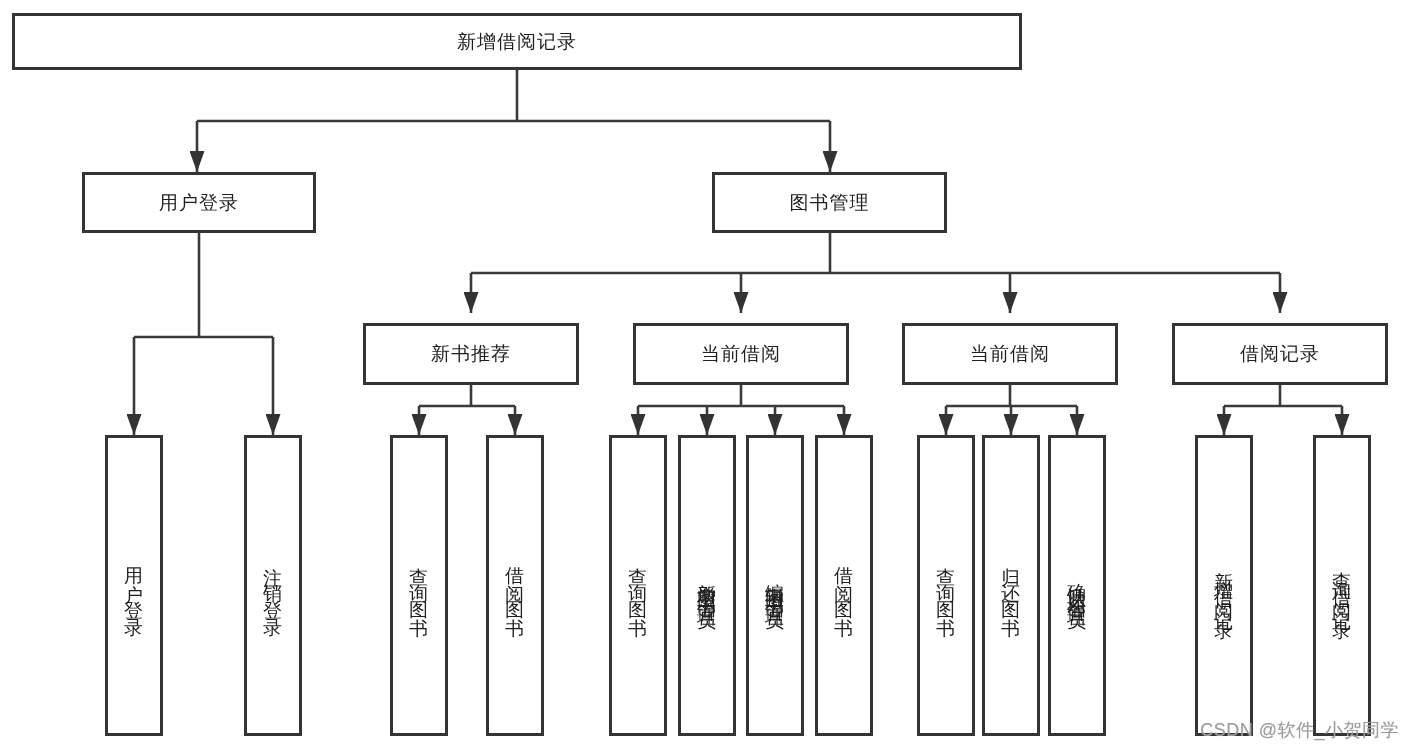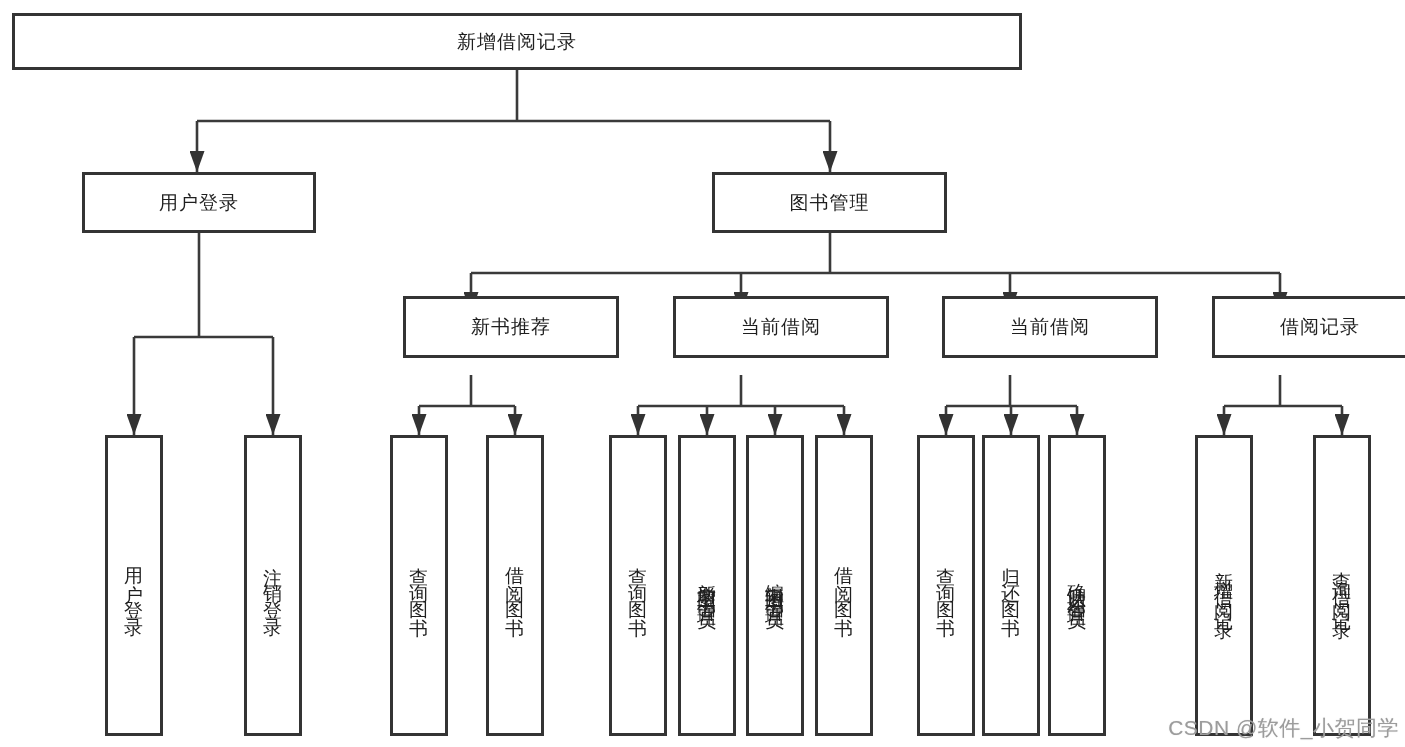--- a/index.html
+++ b/index.html
@@ -24,35 +24,35 @@
     box-sizing:border-box;
     display:flex; align-items:center; justify-content:center;
     color:#1f1f1f;
     font-size:19px;
     letter-spacing:1px;
     text-align:center;
   }
   .root-box  { left:12px;  top:13px;  width:1010px; height:57px; }
   .l2-left   { left:82px;  top:172px; width:234px;  height:61px; }
   .l2-right  { left:712px; top:172px; width:235px;  height:61px; }
-  .module    { top:296px; width:216px; height:62px;margin-left:40px; }
+  .module    { top:323px; width:216px; height:62px; }
   .leaf      { top:435px; width:58px;  height:301px; }
   .leaf span {
     writing-mode:vertical-lr;
     text-orientation:mixed;
     white-space:nowrap;
     line-height:1;
   }
   .ls-loose span { letter-spacing:17px; }
   .ls-med   span { letter-spacing:10px; }
   .ls-tight span { letter-spacing:4px;  }
   .watermark {
     position:absolute;
     right:6px; bottom:5px;
-    font-size:21px;
+    font-size:18px;
     color:#9c9c9c;
     letter-spacing:0.5px;
     text-shadow:0 0 1px rgba(180,180,180,.6);
     margin-left:28px;
   }
 </style>
 </head>
 <body>
 
 <div class="stage">

